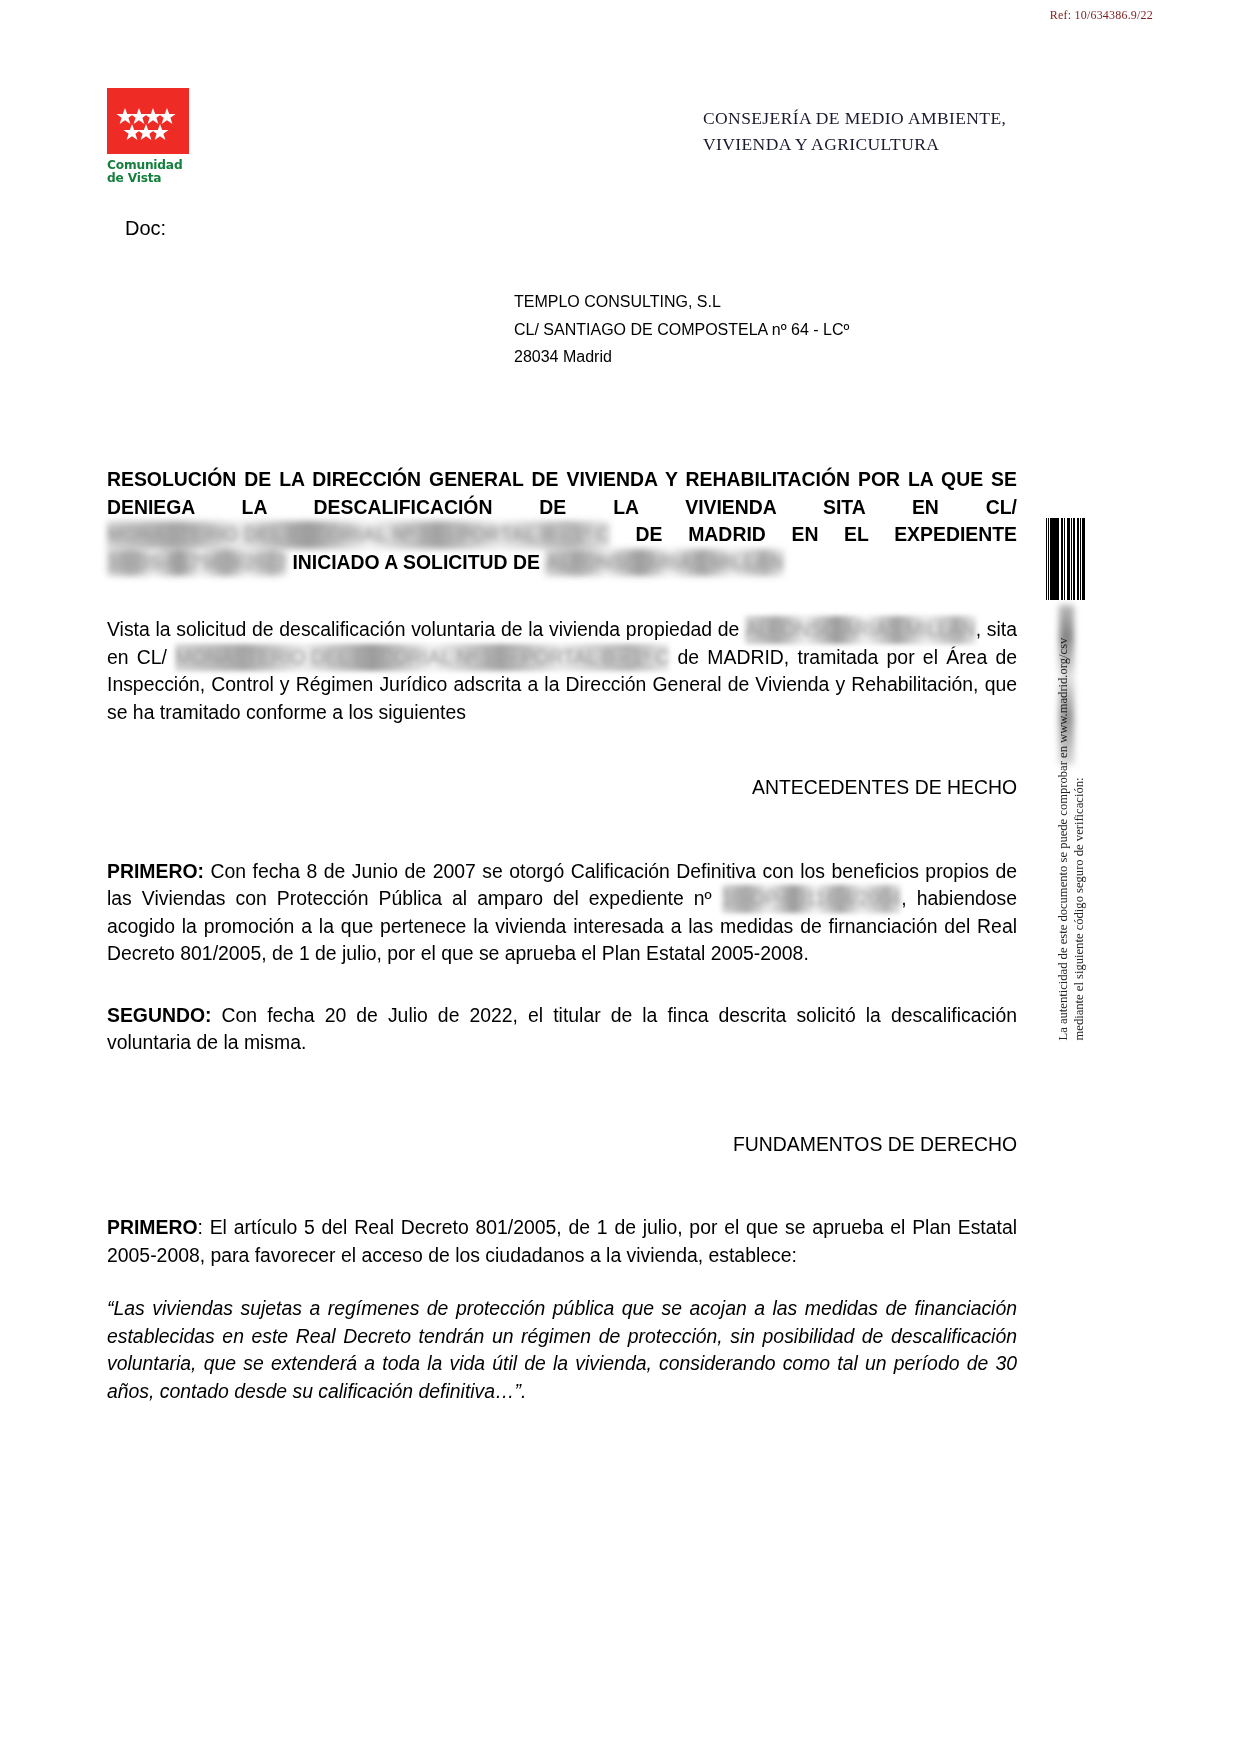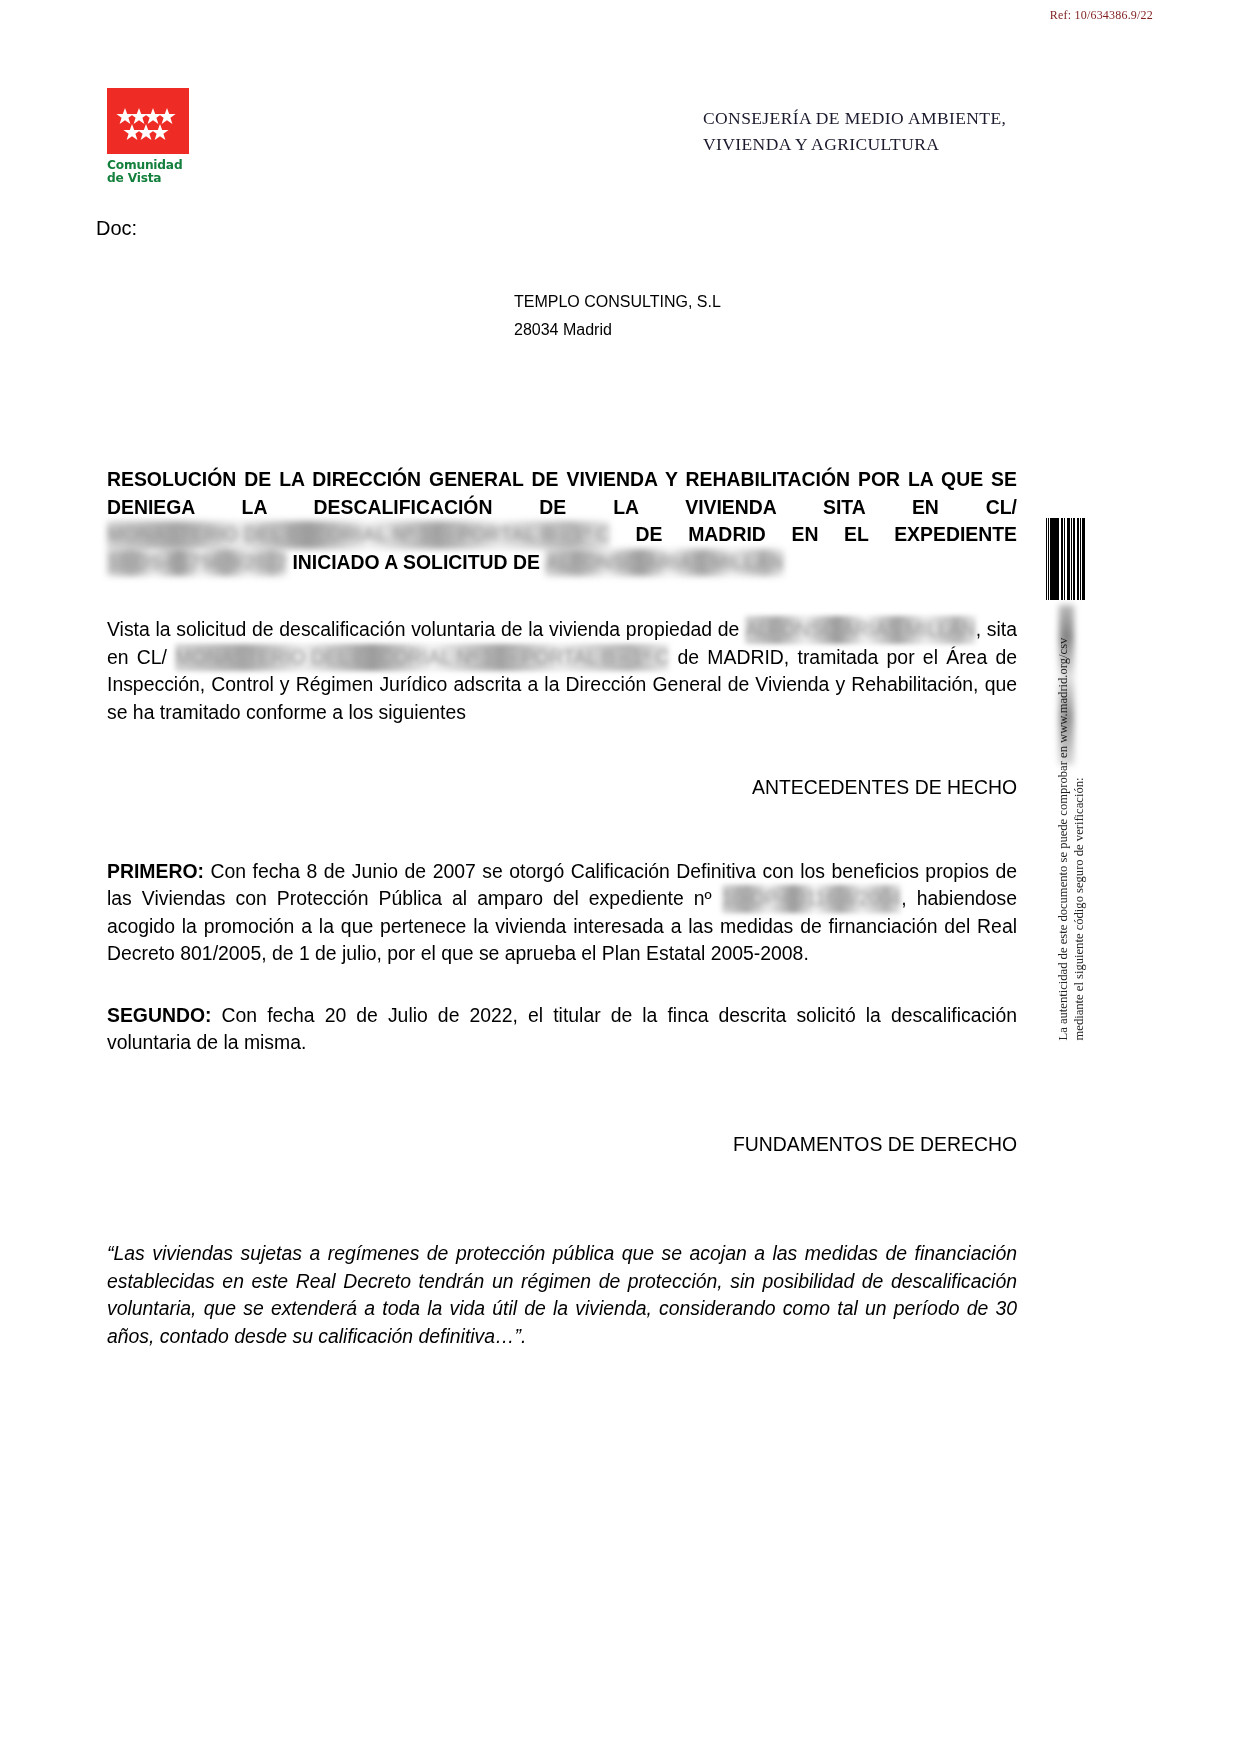--- a/index.html
+++ b/index.html
@@ -60,21 +60,21 @@
     font-size: 17.5px;
     line-height: 26px;
     letter-spacing: 0.4px;
     color: #1a1a2e;
   }
   .consejeria div { white-space: nowrap; }
 
   
   .doc-label {
     position: absolute;
-    left: 96px;
+    left: 125px;
     top: 217px;
     font-size: 20px;
   }
 
   
   .addressee {
     position: absolute;
     left: 514px;
     top: 288px;
     font-size: 16px;
@@ -203,20 +203,21 @@
 
 <div class="consejeria">
   <div>CONSEJERÍA DE MEDIO AMBIENTE,</div>
   <div>VIVIENDA Y AGRICULTURA</div>
 </div>
 
 <div class="doc-label">Doc:</div>
 
 <div class="addressee">
   <div>TEMPLO CONSULTING, S.L</div>
+  <div>CL/ SANTIAGO DE COMPOSTELA nº 64 - LCº</div>
   <div>28034 Madrid</div>
 </div>
 
 <div class="doc-body">
 
   <p class="p bold"><span>RESOLUCIÓN DE LA DIRECCIÓN GENERAL DE VIVIENDA Y REHABILITACIÓN POR LA QUE SE DENIEGA LA DESCALIFICACIÓN DE LA VIVIENDA SITA EN CL/</span> <span class="redact strong">MONASTERIO DEL ESCORIAL Nº 10 - PORTAL B - 1º C</span> <span>DE MADRID EN EL EXPEDIENTE</span> <span class="redact strong">10-DS-61756 9/2022</span> <span>INICIADO A SOLICITUD DE</span> <span class="redact strong">ALFONSO ARIAS MILLÁN</span></p>
 
   <div class="gap-40"></div>
 
   <p class="p"><span>Vista la solicitud de descalificación voluntaria de la vivienda propiedad de</span> <span class="redact">ALFONSO ARIAS MILLÁN</span><span>, sita en CL/</span> <span class="redact">MONASTERIO DEL ESCORIAL Nº 10 - PORTAL B - 1º C</span> <span>de MADRID, tramitada por el Área de Inspección, Control y Régimen Jurídico adscrita a la Dirección General de Vivienda y Rehabilitación, que se ha tramitado conforme a los siguientes</span></p>
@@ -235,20 +236,21 @@
 
   <div class="gap-26"></div>
 
 
   <div class="gap-48"></div>
 
   <p class="p center">FUNDAMENTOS DE DERECHO</p>
 
   <div class="gap-56"></div>
 
+  <p class="p"><b class="lbl">PRIMERO</b><span>: </span><span>El artículo 5 del Real Decreto 801/2005,  de 1 de julio, por el que se aprueba el Plan Estatal 2005-2008, para favorecer el acceso de los ciudadanos a la vivienda, establece:</span></p>
 
   <div class="gap-26"></div>
 
   <p class="p ital">“Las viviendas sujetas a regímenes de protección pública que se acojan a las medidas de financiación establecidas en este Real Decreto tendrán un régimen de protección, sin posibilidad de descalificación voluntaria, que se extenderá a toda la vida útil de la vivienda, considerando como tal un período de 30 años, contado desde su calificación definitiva…”.</p>
 
 </div>
 
 <div class="sidebar">
   <div class="barcode">
       <i style="left: 0px; width: 0.8px;"></i>

